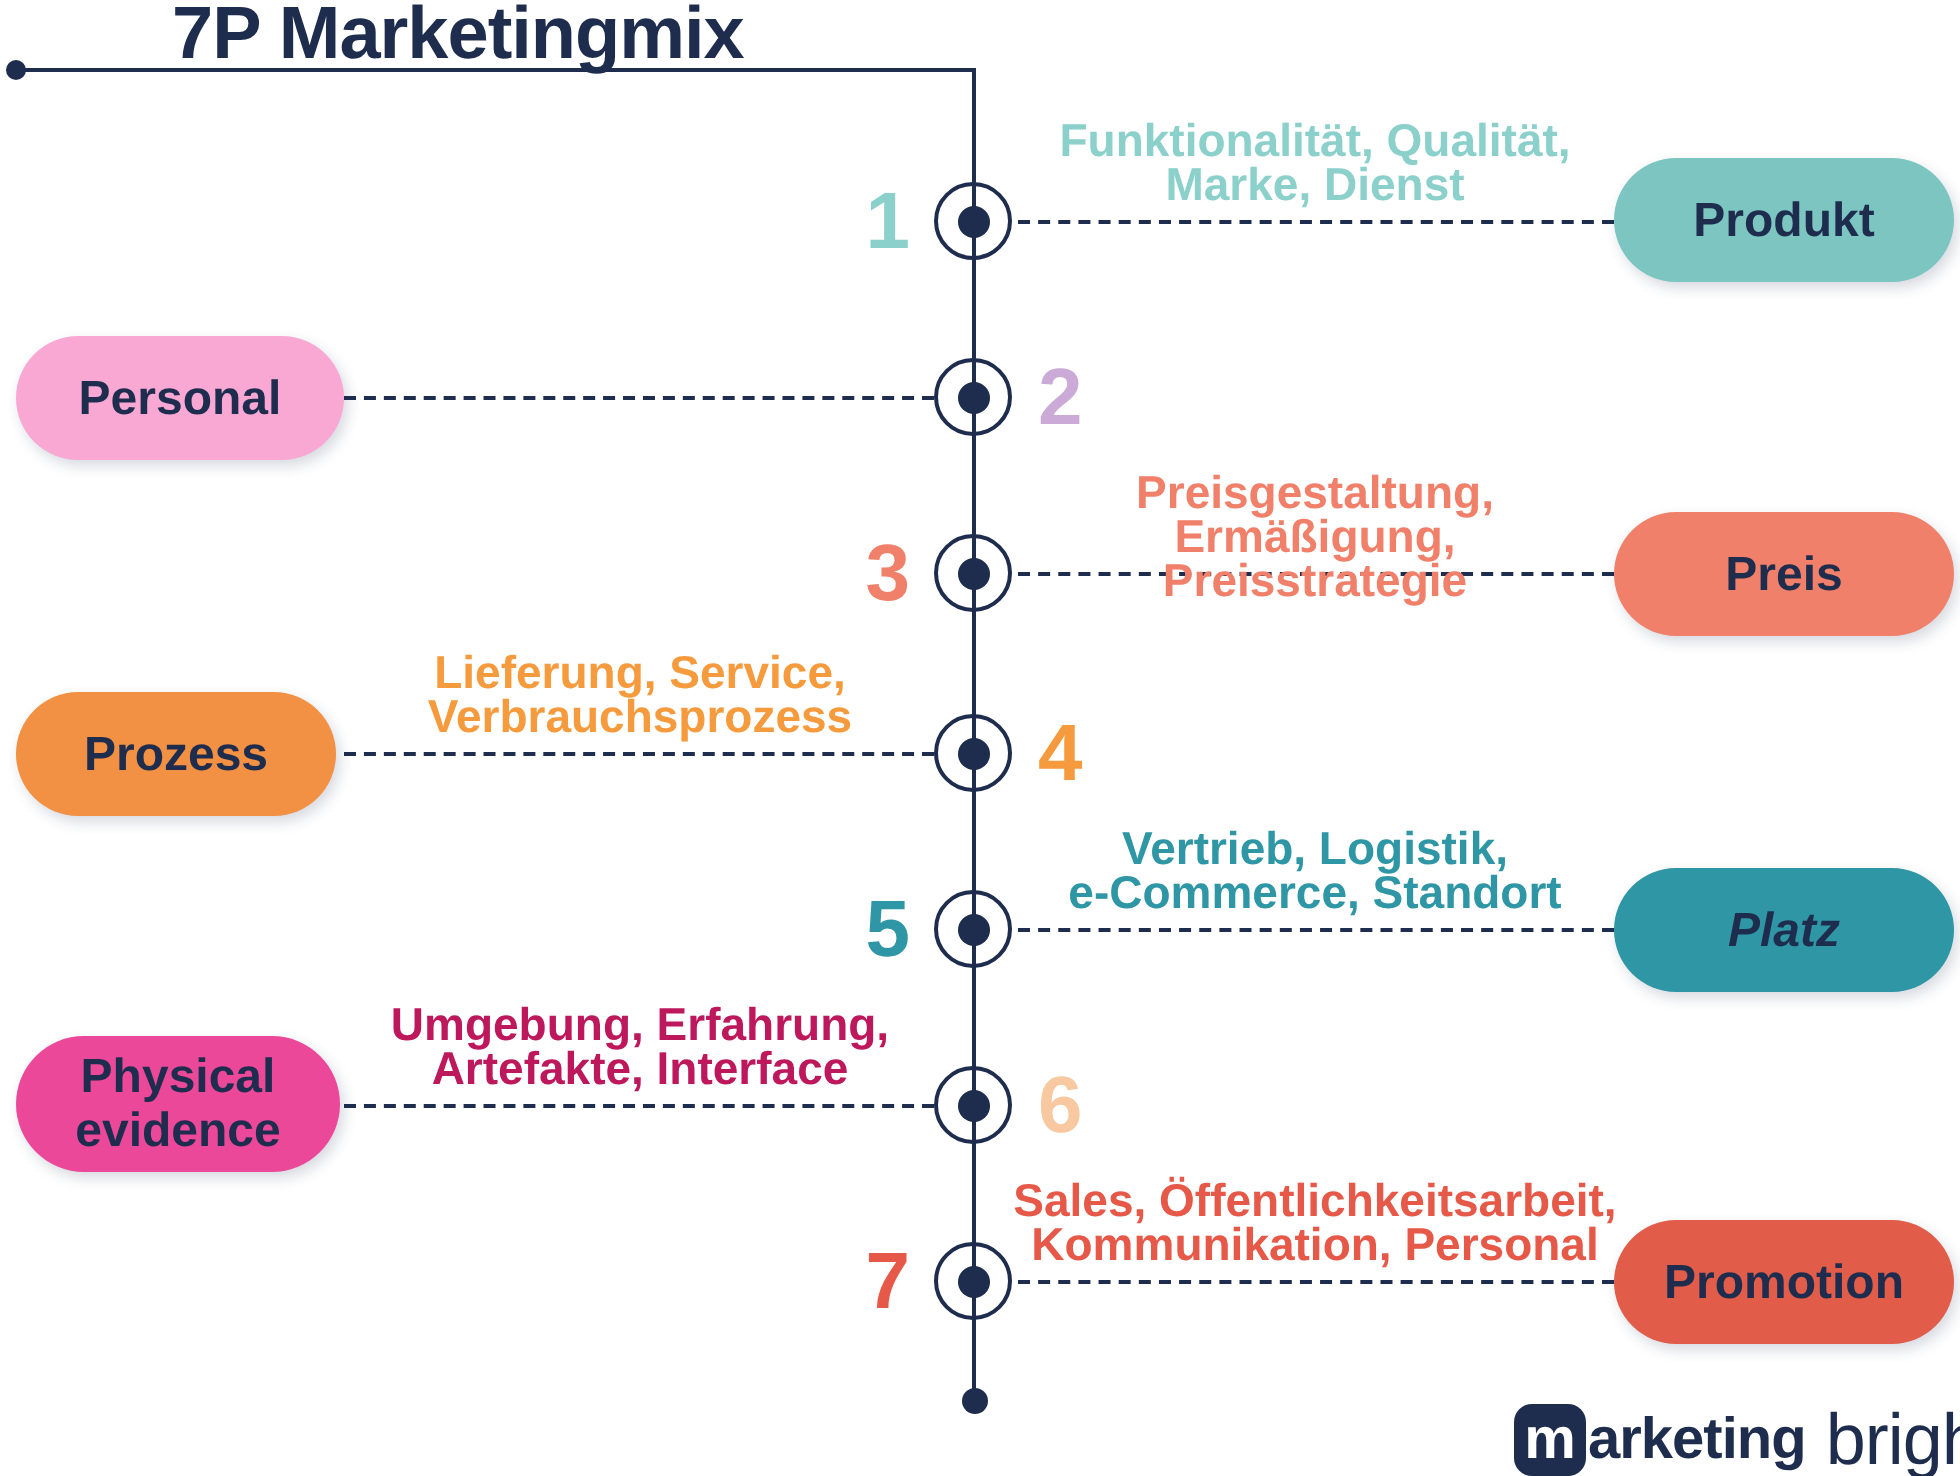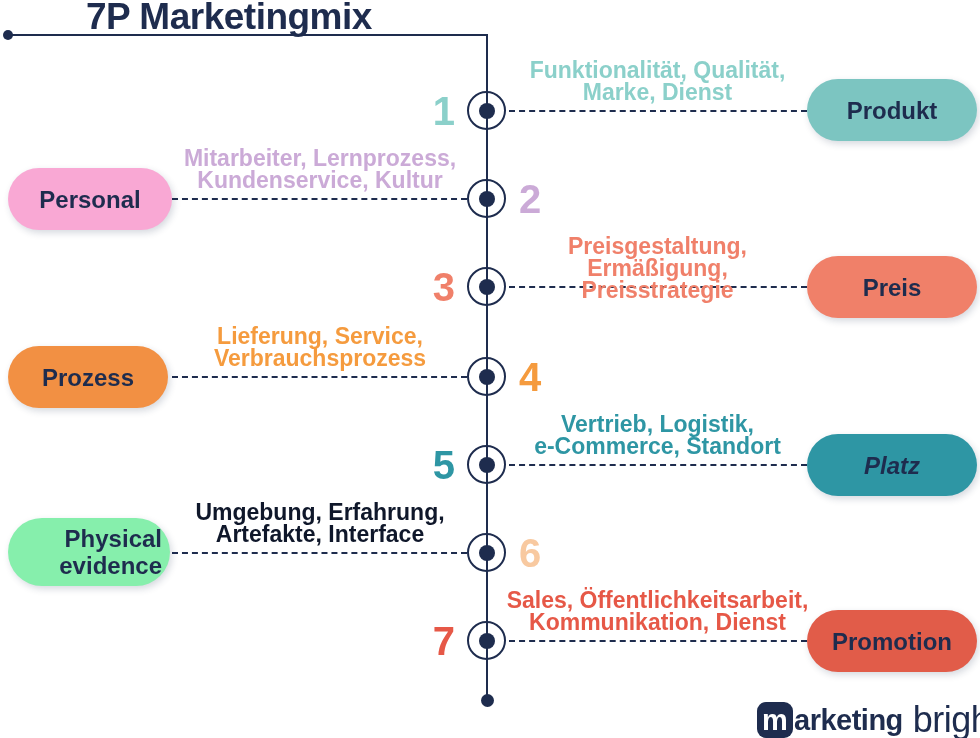--- a/index.html
+++ b/index.html
@@ -59,24 +59,20 @@
     <div>Marke, Dienst</div>
   </div>
   <div class="pill on-right" style="top: 79px; background: rgb(124, 197, 193);">
     <span>Produkt</span>
   </div>
 
   <div class="num right-of-node" style="top: 175px; color: rgb(203, 170, 215);">2</div>
   <div class="ring" style="top:179px"></div>
   <div class="dot" style="top:191px"></div>
   <div class="dash to-left" style="top:198px"></div>
-  <div class="desc on-left" style="top: 147px; color: rgb(203, 170, 215);">
-    <div>Mitarbeiter, Lernprozess,</div>
-    <div>Kundenservice, Kultur</div>
-  </div>
   <div class="pill personal" style="top: 168px; background: #f9a8d4;">
     <span>Personal</span>
   </div>
 
   <div class="num left-of-node" style="top: 263px; color: rgb(240, 128, 106);">3</div>
   <div class="ring" style="top:267px"></div>
   <div class="dot" style="top:279px"></div>
   <div class="dash to-right" style="top:286px"></div>
   <div class="desc on-right" style="top: 235px; color: rgb(240, 128, 106);">
     <div>Preisgestaltung, Ermäßigung,</div>
@@ -107,35 +103,35 @@
     <div>e-Commerce, Standort</div>
   </div>
   <div class="pill on-right" style="top: 434px; background: rgb(46, 150, 164); font-style: italic;">
     <span>Platz</span>
   </div>
 
   <div class="num right-of-node" style="top: 529px; color: rgb(248, 201, 160);">6</div>
   <div class="ring" style="top:533px"></div>
   <div class="dot" style="top:545px"></div>
   <div class="dash to-left" style="top:552px"></div>
-  <div class="desc on-left" style="top: 501px; color: #0f172a;">
+  <div class="desc on-left" style="top: 501px; color: #be185d;">
     <div>Umgebung, Erfahrung,</div>
     <div>Artefakte, Interface</div>
   </div>
-  <div class="pill physev" style="top: 518px; background: #86efac; text-align: right;">
+  <div class="pill physev" style="top: 518px; background: #ec4899;">
     <span>Physical evidence</span>
   </div>
 
   <div class="num left-of-node" style="top: 617px; color: rgb(230, 88, 71);">7</div>
   <div class="ring" style="top:621px"></div>
   <div class="dot" style="top:633px"></div>
   <div class="dash to-right" style="top:640px"></div>
   <div class="desc on-right" style="top: 589px; color: rgb(230, 88, 71);">
     <div>Sales, Öffentlichkeitsarbeit,</div>
-    <div>Kommunikation, Dienst</div>
+    <div>Kommunikation, Personal</div>
   </div>
   <div class="pill on-right" style="top: 610px; background: rgb(225, 92, 73);">
     <span>Promotion</span>
   </div>
 
   <div class="logo">
     <div class="logo-box">
       <span class="logo-m">m</span>
     </div>
     <span class="logo-bold">arketing</span>

